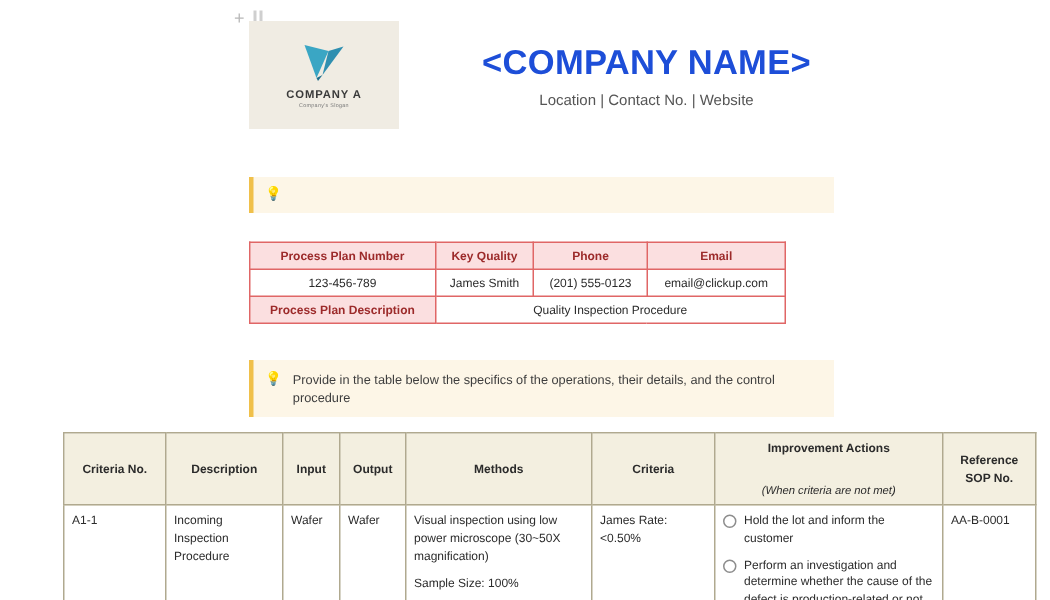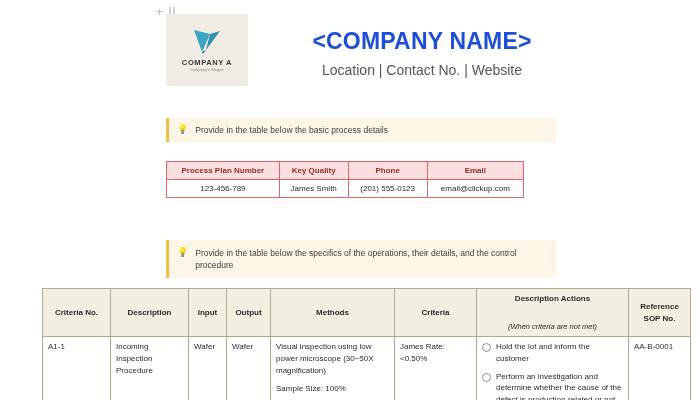--- a/index.html
+++ b/index.html
@@ -56,21 +56,21 @@
   
   .header {
     position: absolute;
     top: 14px;
     left: 166px;
     width: 430px;
     display: flex;
     align-items: flex-start;
   }
   .logo-box {
-    width: 82px;
+    width: 100px;
     height: 72px;
     background: #f0ece3;
     display: flex;
     flex-direction: column;
     align-items: center;
     justify-content: center;
     flex: none;
   }
   .logo-mark {
     width: 30px;
@@ -95,21 +95,21 @@
     padding-top: 14px;
   }
   .company-title {
     font-size: 23px;
     font-weight: bold;
     letter-spacing: .2px;
     color: #1d4ed8;
   }
   .company-sub {
     margin-top: 7px;
-    font-size: 14px;
+    font-size: 10px;
     color: #555;
   }
 
   
   .callout {
     position: absolute;
     background: #fdf6e7;
     border-left: 3px solid #f0c04a;
     display: flex;
     align-items: flex-start;
@@ -223,36 +223,39 @@
       <div class="logo-tag">Company's Slogan</div>
     </div>
     <div class="title-wrap">
       <div class="company-title">&lt;COMPANY NAME&gt;</div>
       <div class="company-sub">Location | Contact No. | Website</div>
     </div>
   </div>
 
   <div class="callout" id="callout-1">
     <span class="bulb">💡</span>
-    <span class="ctext">Provide in the table below the basic process details</span>
   </div>
 
   <table class="process-table">
     <tbody>
         <tr>
       <td class="hdr">Process Plan Number</td>
       <td class="hdr">Key Quality</td>
       <td class="hdr">Phone</td>
       <td class="hdr">Email</td>
     </tr>
     <tr>
       <td>123-456-789</td>
       <td>James Smith</td>
       <td>(201) 555-0123</td>
       <td>email@clickup.com</td>
+    </tr>
+    <tr>
+      <td class="hdr">Process Plan Description</td>
+      <td colspan="3">Quality Inspection Procedure</td>
     </tr>
   </tbody>
     </table>
 
   <div class="callout" id="callout-2">
     <span class="bulb">💡</span>
     <span class="ctext">Provide in the table below the specifics of the operations, their details, and the control procedure</span>
   </div>
 
   <table class="ops-table">
@@ -268,21 +271,21 @@
     </colgroup>
     <thead>
       <tr>
         <th>Criteria No.</th>
         <th>Description</th>
         <th>Input</th>
         <th>Output</th>
         <th>Methods</th>
         <th>Criteria</th>
         <th>
-          <span>Description Actions</span>
+          <span>Improvement Actions</span>
           <span class="crit-note">(When criteria are not met)</span>
         </th>
         <th>Reference SOP No.</th>
       </tr>
     </thead>
     <tbody>
       <tr>
         <td class="c">A1-1</td>
         <td>Incoming Inspection Procedure</td>
         <td class="c">Wafer</td>

